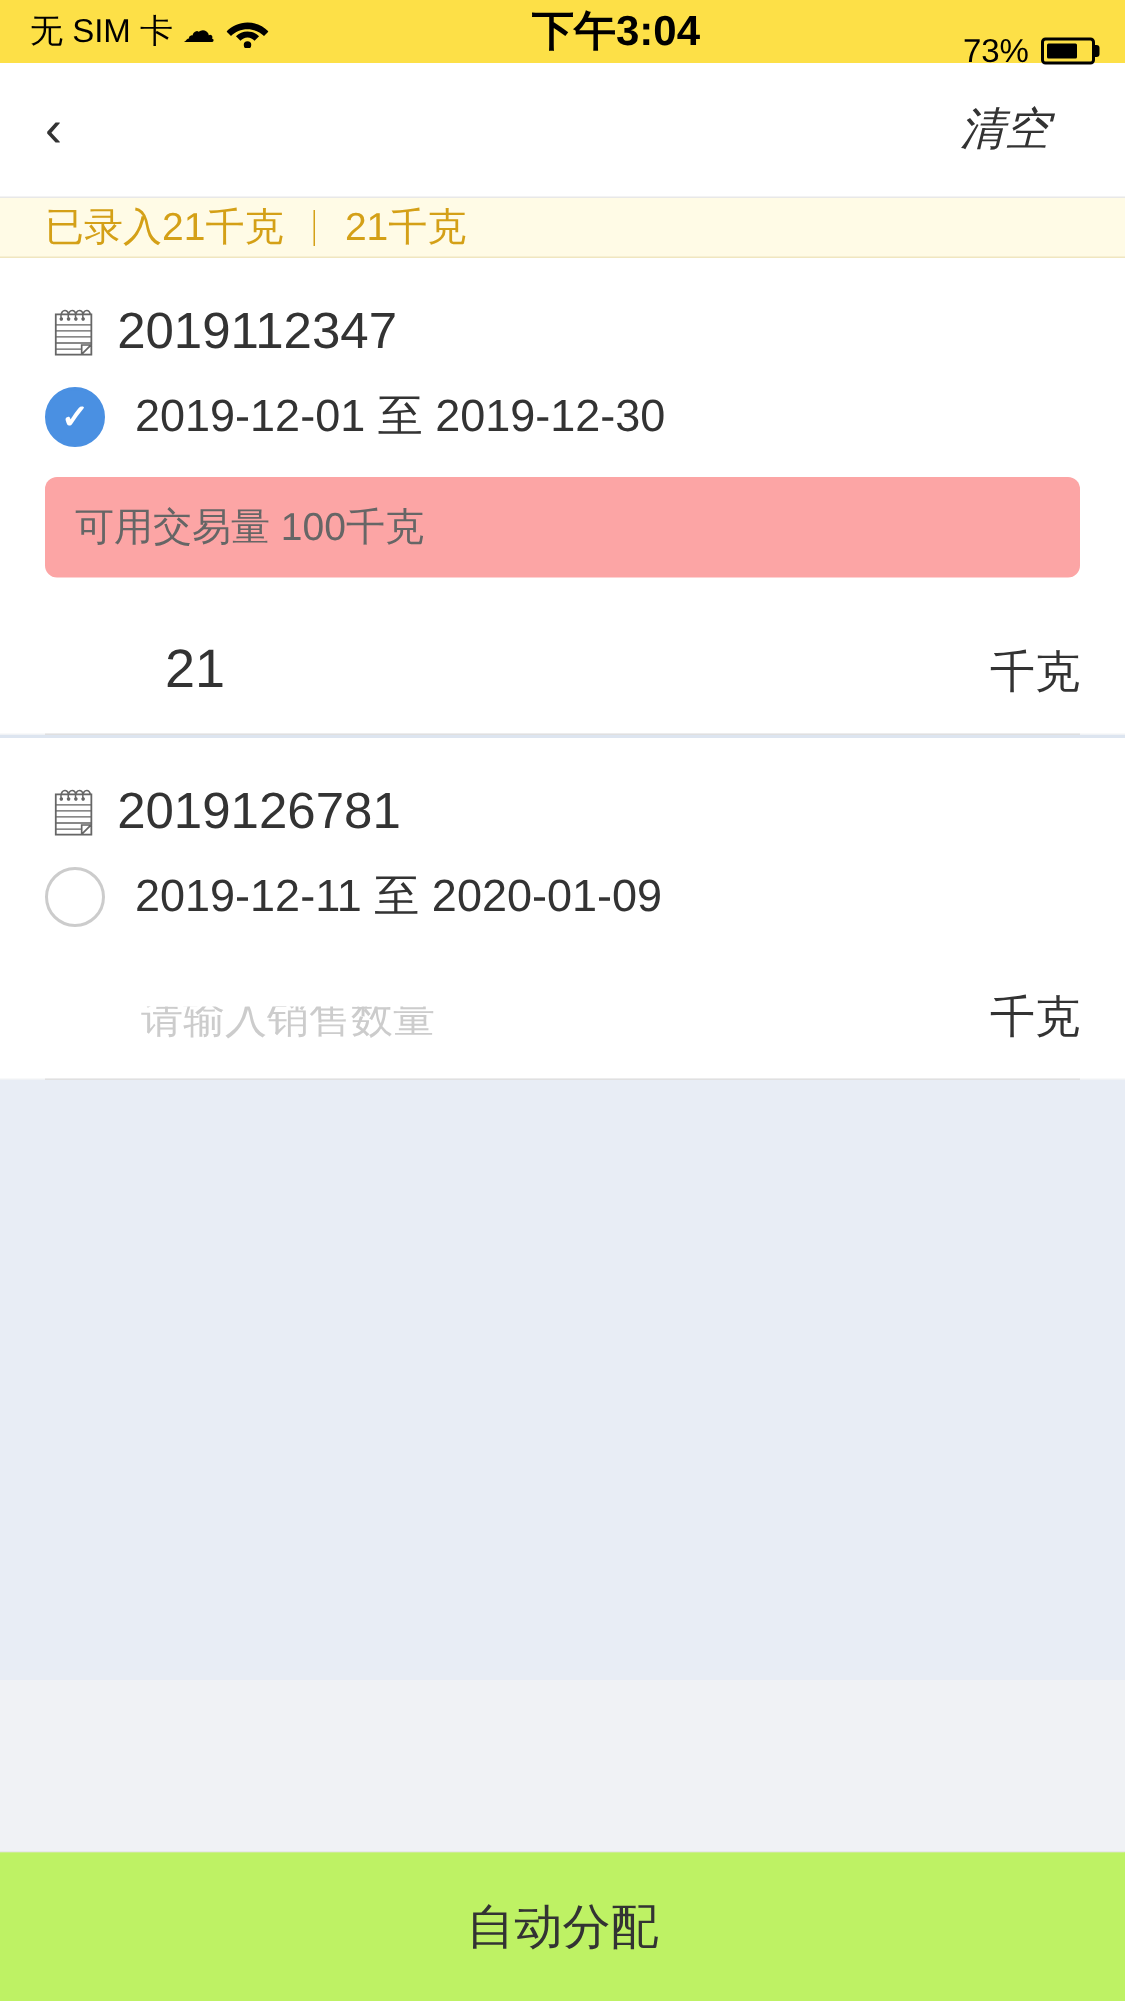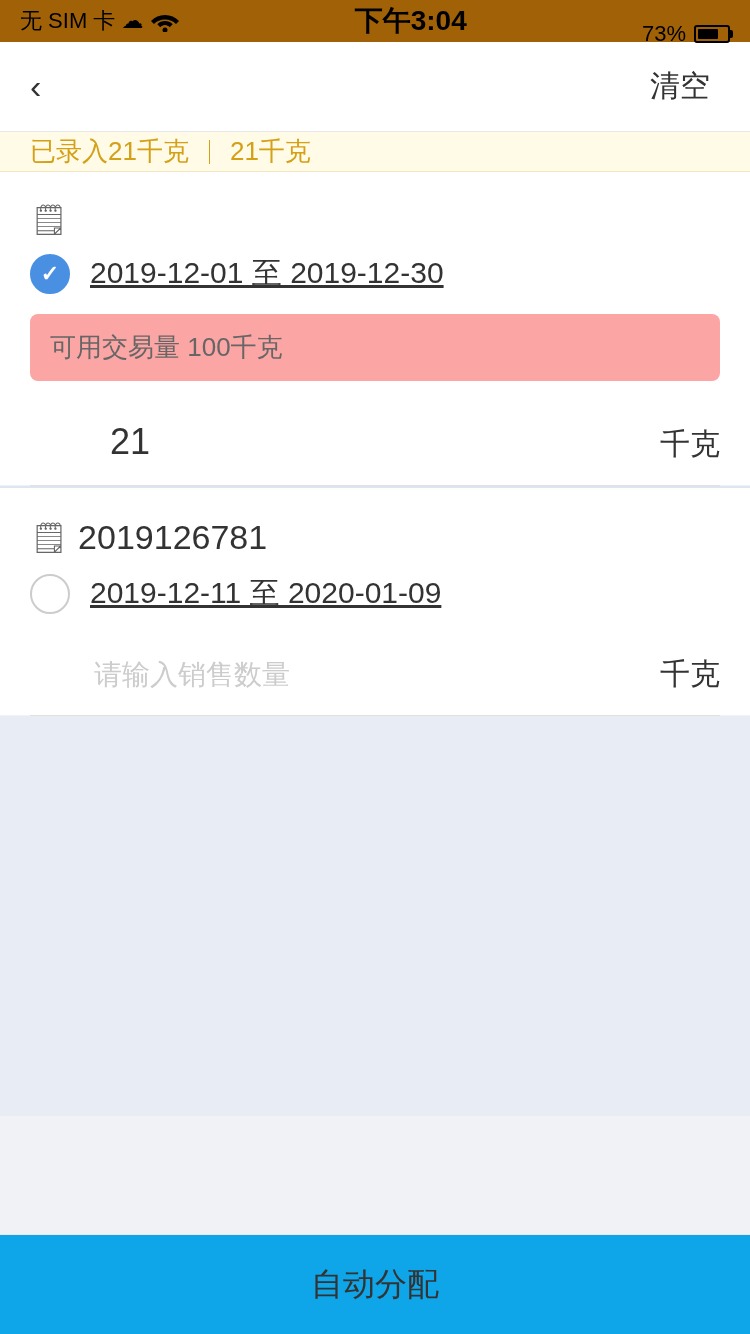--- a/index.html
+++ b/index.html
@@ -9,21 +9,21 @@
       min-height: 1334px;
       font-family: -apple-system, "PingFang SC", "Helvetica Neue", Arial, sans-serif;
       background: #f0f2f5;
       overflow-x: hidden;
     }
 
     
     .status-bar {
       width: 750px;
       height: 42px;
-      background: #a16207;
+      background: #fde047;
       display: flex;
       align-items: center;
       justify-content: space-between;
       padding: 0 20px;
       font-size: 24px;
     }
     .status-left {
       display: flex;
       align-items: center;
       gap: 8px;
@@ -91,21 +91,22 @@
     .nav-title {
       font-size: 36px;
       font-weight: 600;
       color: #333;
     }
     .nav-action {
       font-size: 30px;
       color: #333;
       cursor: pointer;
       width: 80px;
-      text-align: center;
+      text-align: left;
+      font-style: italic;
     }
 
     
     .info-banner {
       width: 750px;
       background: #fffbe6;
       padding: 2px 30px;
       display: flex;
       align-items: center;
       gap: 20px;
@@ -167,21 +168,20 @@
     .radio-circle.checked::after {
       content: '✓';
       color: #fff;
       font-size: 22px;
       font-weight: bold;
     }
 
     .batch-date {
       font-size: 30px;
       color: #333;
-      text-decoration: underline;
     }
 
     .availability-box {
       background: #fca5a5;
       border-radius: 8px;
       padding: 16px 20px;
       margin: 0 0 20px 0;
       font-size: 26px;
       color: #666;
     }
@@ -232,21 +232,21 @@
       display: flex;
       background: #fff;
       border-top: 1px solid #e8e8e8;
       position: fixed;
       bottom: 0;
       left: 0;
     }
     .btn-auto {
       flex: 1;
       height: 100%;
-      background: #0ea5e9;
+      background: #bef264;
       border: none;
       font-size: 32px;
       color: #333;
       cursor: pointer;
       display: flex;
       align-items: center;
       justify-content: center;
     }
     .btn-confirm {
       flex: 1;
@@ -296,20 +296,21 @@
 
 <div class="info-banner">
   <span class="info-item">已录入21千克</span>
   <div class="info-divider"></div>
   <span class="info-item">21千克</span>
 </div>
 
 <div class="batch-item">
   <div class="batch-header">
     <span class="batch-icon">🗒</span>
+    <span class="batch-id">2019112347</span>
   </div>
   <div class="batch-row">
     <div class="radio-circle checked"></div>
     <span class="batch-date">2019-12-01 至 2019-12-30</span>
   </div>
   <div class="availability-box">
     <span>可用交易量</span>
     <span> </span><span>100千克</span>
   </div>
   <div class="quantity-row">
@@ -326,21 +327,21 @@
 <div class="batch-item">
   <div class="batch-header">
     <span class="batch-icon">🗒</span>
     <span class="batch-id">2019126781</span>
   </div>
   <div class="batch-row">
     <div class="radio-circle"></div>
     <span class="batch-date">2019-12-11 至 2020-01-09</span>
   </div>
   <div class="quantity-row">
-    <input class="quantity-input" type="text" placeholder="请输入销售数量" style="color: #0c4a6e; font-size: 26px; width: 260px;">
+    <input class="quantity-input" type="text" placeholder="请输入销售数量" style="color: #0c4a6e; font-size: 20px; width: 260px;">
     <span class="quantity-unit">千克</span>
   </div>
 </div>
 
 <div class="qty-divider" style="margin: 0 30px;"></div>
 
 <div class="empty-area" style="height: 400px;"></div>
 
 <div class="bottom-bar">
   <button class="btn-auto">自动分配</button>

